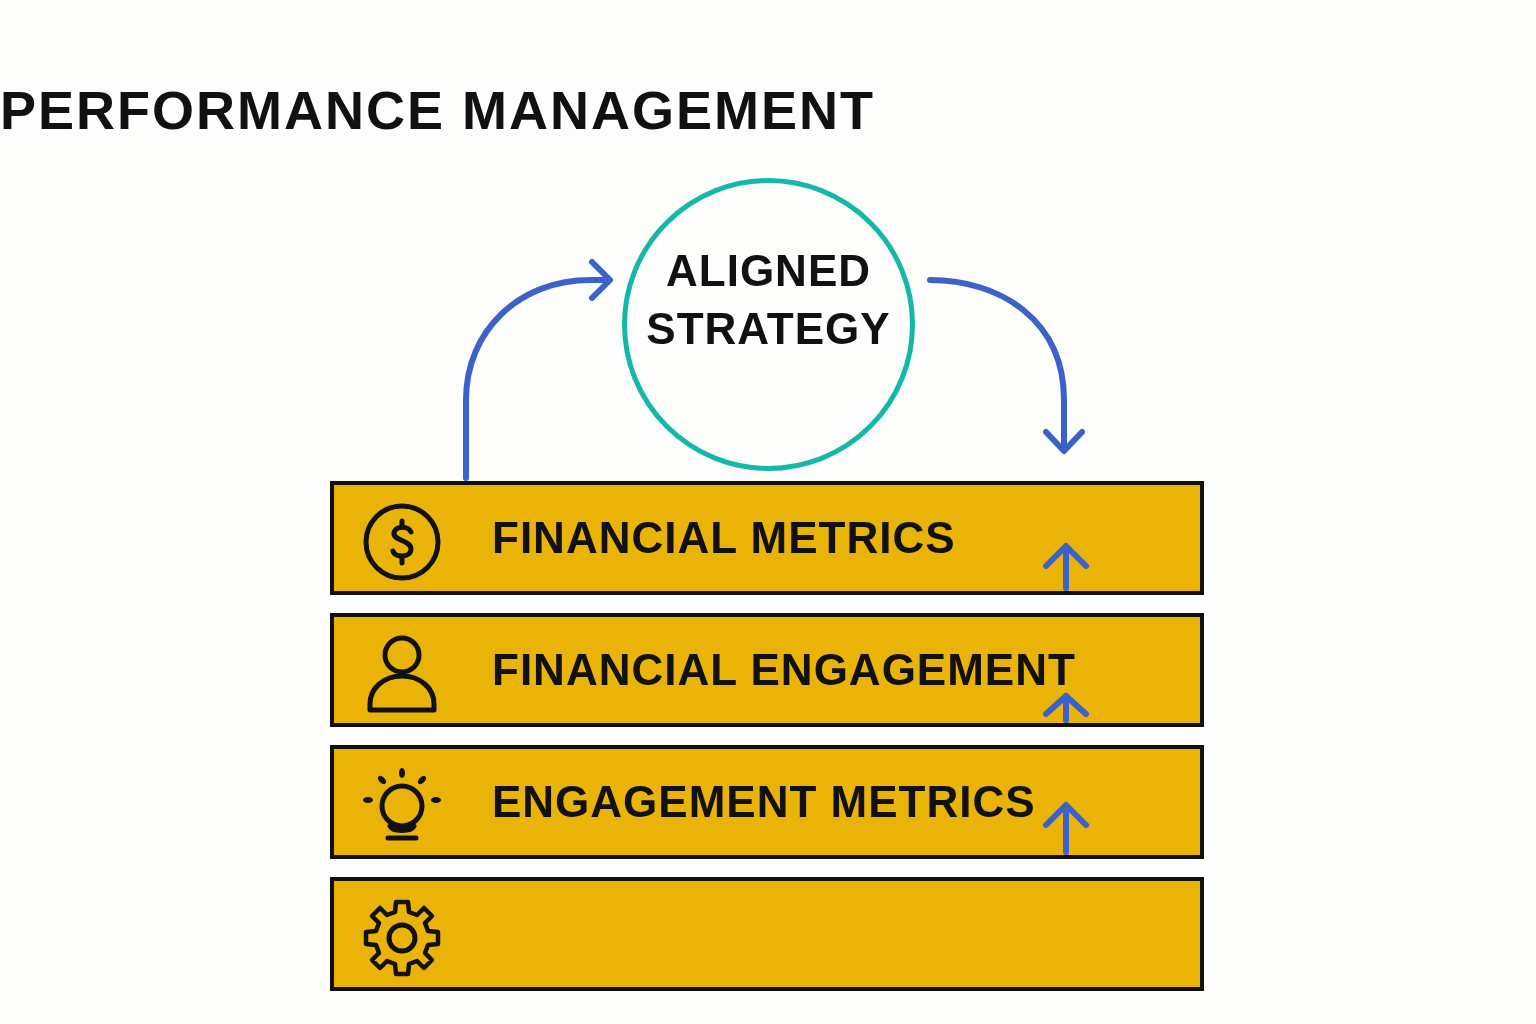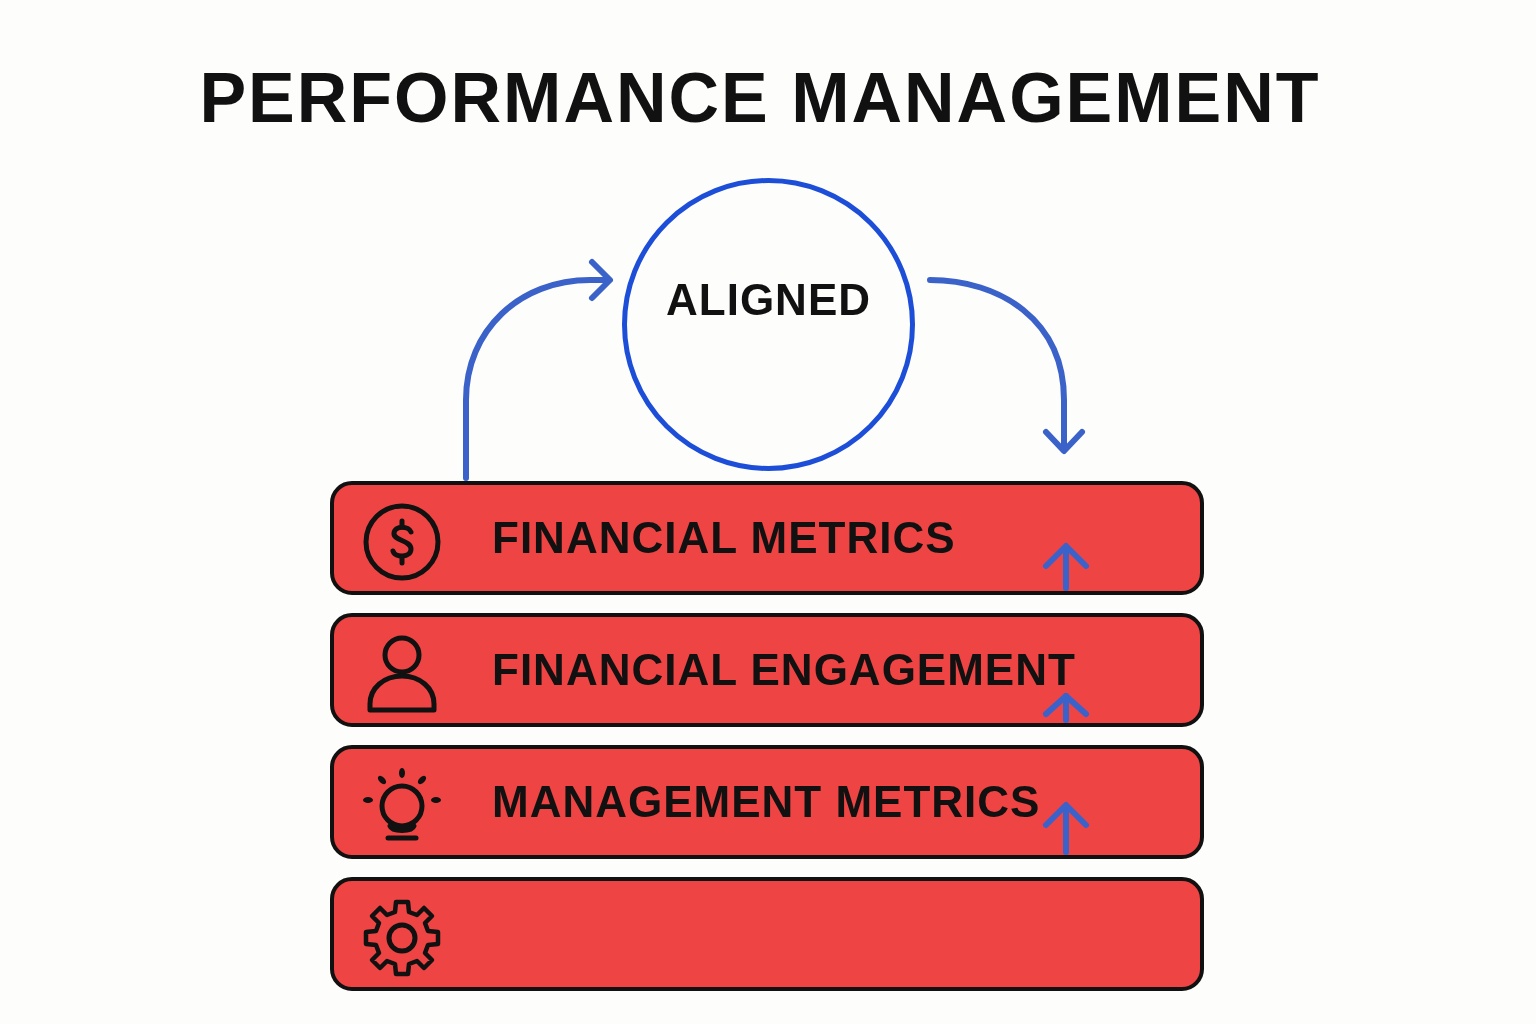--- a/index.html
+++ b/index.html
@@ -4,57 +4,57 @@
   <style>
     html, body { margin: 0; padding: 0; }
     body {
       width: 1536px; height: 1024px;
       background: #fdfdfb;
       position: relative; overflow: hidden;
       font-family: "Liberation Sans", "DejaVu Sans", sans-serif;
       color: #111;
     }
     .title {
-      position: absolute; left: 0; top: 56px; width: 1520px;
-      text-align: center;
-      font-size: 70px; font-weight: 700; letter-spacing: 2px;
+      position: absolute; left: 0; top: 68px; width: 1520px;
+      font-size: 54px; font-weight: 700; letter-spacing: 2px;
       line-height: 84px;
     }
     .circle {
       position: absolute; left: 622px; top: 178px;
       width: 283px; height: 283px;
-      border: 5px solid #1d4ed8; border-radius: 50%;
+      border: 5px solid #14b8a6; border-radius: 50%;
       display: flex; flex-direction: column; align-items: center; justify-content: center;
       box-sizing: content-box;
     }
     .circle span {
       display: block; font-weight: 700; font-size: 44px; line-height: 58px;
       letter-spacing: 1px;
     }
     .circle .l1 { margin-top: -50px; }
     .metric {
       position: absolute; left: 330px; width: 866px; height: 106px;
-      border: 4px solid #111; border-radius: 22px; background: #ef4444;
+      border: 4px solid #111; border-radius: 0; background: #eab308;
     }
     .metric .icon {
       position: absolute; left: 28px; top: 17px; width: 80px; height: 80px;
     }
     .metric .label {
       position: absolute; left: 158px; top: 0; height: 106px; line-height: 106px;
       font-size: 44px; font-weight: 700; letter-spacing: 1px; white-space: nowrap;
     }
     svg.overlay { position: absolute; left: 0; top: 0; pointer-events: none; }
   </style>
 </head>
 <body>
 
 <div class="title">PERFORMANCE MANAGEMENT</div>
 
 <div class="circle">
   <span class="l1">ALIGNED</span>
+  <span>STRATEGY</span>
 </div>
 
 <div class="metric" style="top:481px">
   <svg class="icon" viewBox="0 0 80 80">
     <circle cx="40" cy="40" r="36" fill="none" stroke="#111" stroke-width="5"></circle>
     <path d="M49 30 C47 24 33 23 32 31 C31 39 49 38 49 47 C49 56 33 56 31 49" fill="none" stroke="#111" stroke-width="5" stroke-linecap="round"></path>
     <line x1="40" y1="19" x2="40" y2="25" stroke="#111" stroke-width="5" stroke-linecap="round"></line>
     <line x1="40" y1="55" x2="40" y2="61" stroke="#111" stroke-width="5" stroke-linecap="round"></line>
   </svg>
   <div class="label">FINANCIAL METRICS</div>
@@ -72,21 +72,21 @@
   <svg class="icon" viewBox="0 0 80 80">
     <circle cx="40" cy="40" r="20" fill="none" stroke="#111" stroke-width="5"></circle>
     <path d="M28 60 C30 66 50 66 52 60" fill="none" stroke="#111" stroke-width="5" stroke-linecap="round"></path>
     <line x1="26" y1="72" x2="54" y2="72" stroke="#111" stroke-width="5" stroke-linecap="round"></line>
     <ellipse cx="40" cy="7" rx="3" ry="5" fill="#111"></ellipse>
     <ellipse cx="20" cy="14" rx="3" ry="5" fill="#111" transform="rotate(-45 20 14)"></ellipse>
     <ellipse cx="60" cy="14" rx="3" ry="5" fill="#111" transform="rotate(45 60 14)"></ellipse>
     <ellipse cx="6" cy="34" rx="5" ry="3" fill="#111"></ellipse>
     <ellipse cx="74" cy="34" rx="5" ry="3" fill="#111"></ellipse>
   </svg>
-  <div class="label">MANAGEMENT METRICS</div>
+  <div class="label">ENGAGEMENT METRICS</div>
 </div>
 
 <div class="metric" style="top:877px">
   <svg class="icon" viewBox="0 0 80 80">
     <path d="M34 4 L46 4 L47 14 L55 17 L62 10 L70 18 L63 25 L66 33 L76 34 L76 46 L66 47 L63 55 L70 62 L62 70 L55 63 L47 66 L46 76 L34 76 L33 66 L25 63 L18 70 L10 62 L17 55 L14 47 L4 46 L4 34 L14 33 L17 25 L10 18 L18 10 L25 17 L33 14 Z" fill="none" stroke="#111" stroke-width="4.5" stroke-linejoin="round"></path>
     <circle cx="40" cy="40" r="13" fill="none" stroke="#111" stroke-width="5"></circle>
   </svg>
 </div>
 
 <svg class="overlay" width="1536" height="1024" viewBox="0 0 1536 1024">

